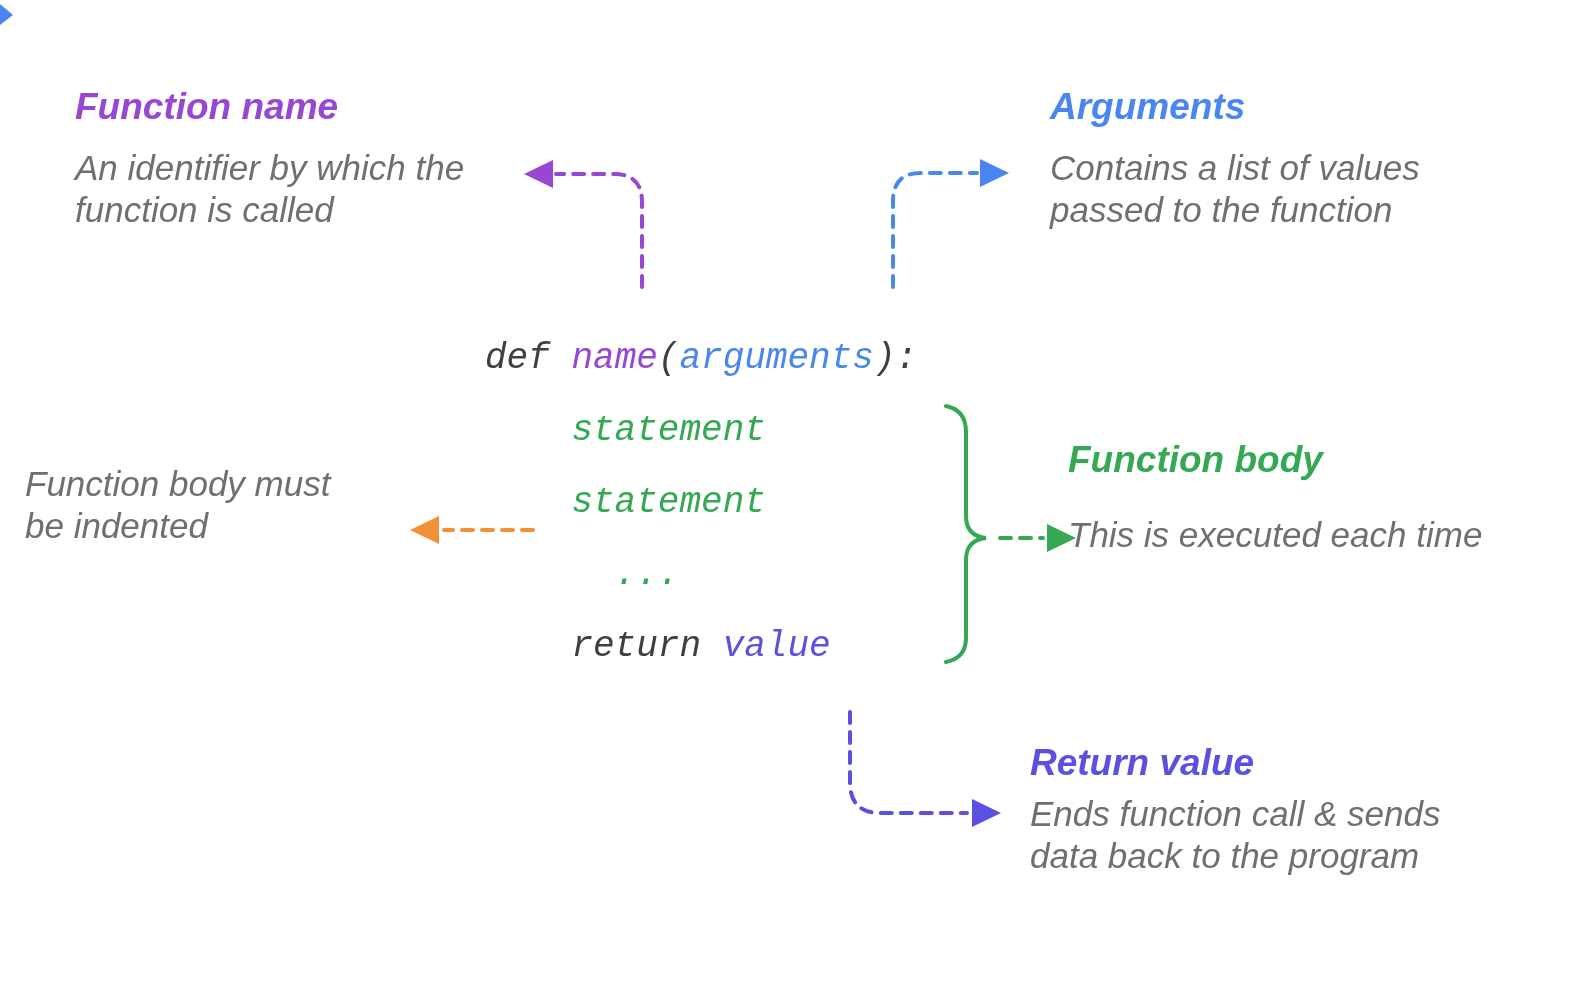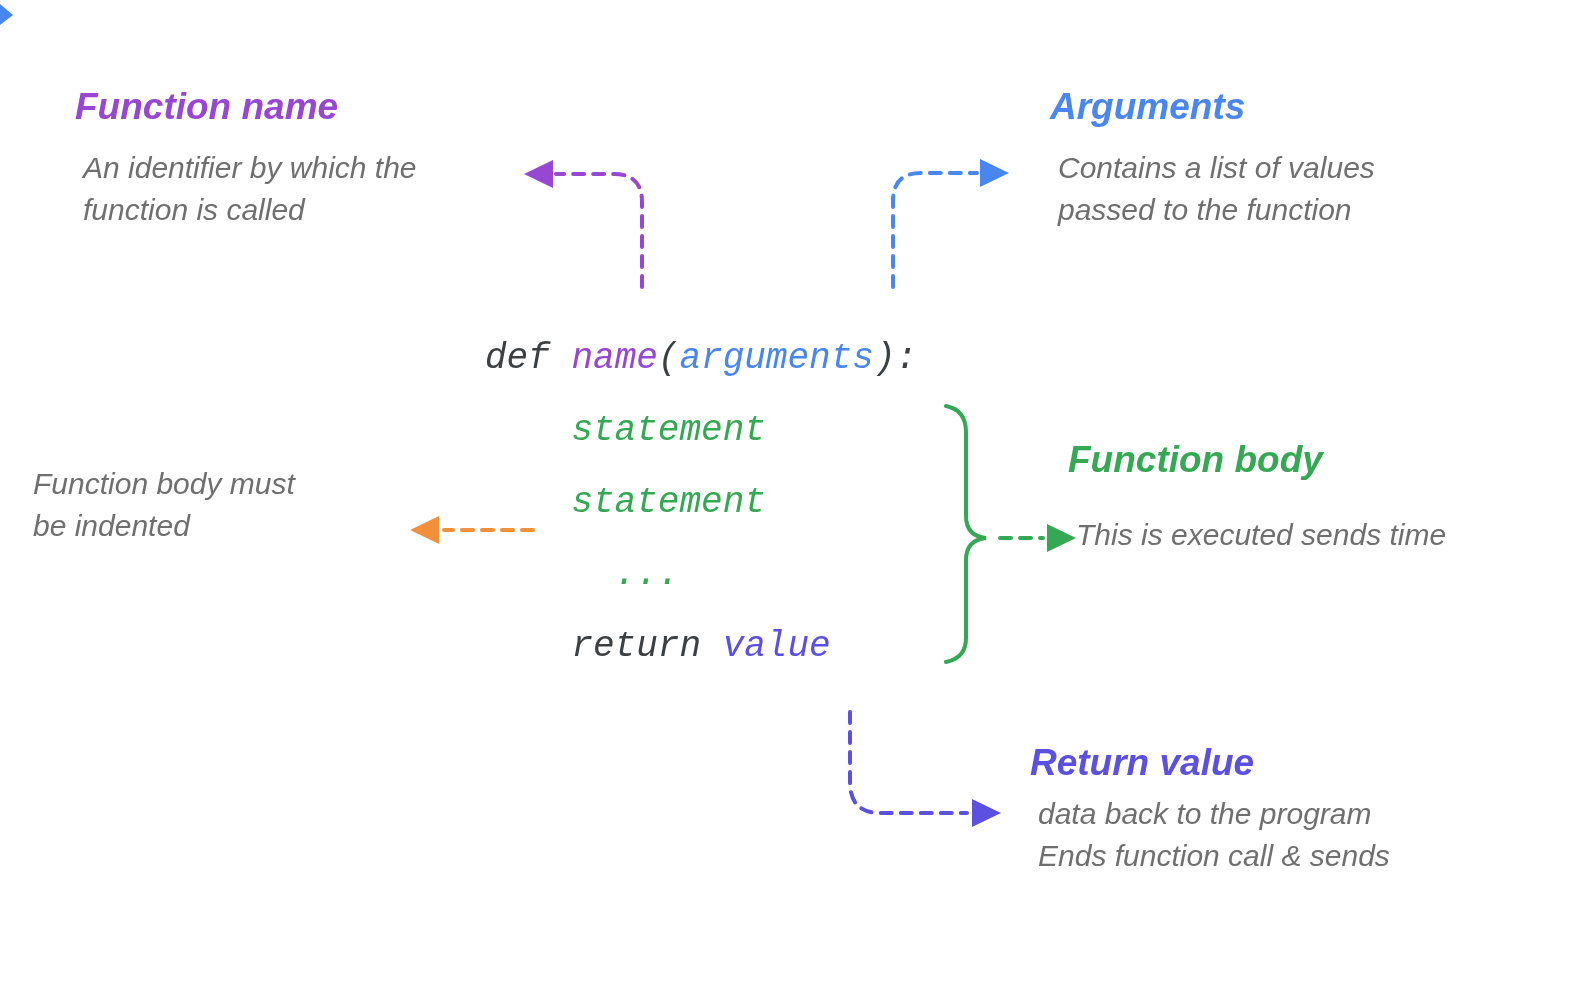--- a/index.html
+++ b/index.html
@@ -9,21 +9,21 @@
     background:#ffffff;
     overflow:hidden;
     font-family:"Liberation Sans",sans-serif;
   }
   .callout{position:absolute;}
   .callout .heading{
     font-size:37px;font-weight:bold;font-style:italic;
     letter-spacing:0px;line-height:44px;
   }
   .callout .desc{
-    font-size:30px;font-style:italic;color:#6f6f6f;line-height:42px;margin-left:8px;
+    font-size:35px;font-style:italic;color:#6f6f6f;line-height:42px;
   }
   .gap18{height:18px;} .gap30{height:30px;} .gap32{height:32px;} .gap8{height:8px;}
   .code{
     position:absolute;left:485px;top:323px;
     font-family:Liberation Mono, monospace;
     font-style:italic;
     font-size:36px;line-height:72px;
     white-space:pre;
   }
   .code-line{white-space:pre;}
@@ -72,25 +72,25 @@
 
   <div class="callout" style="left:25px;top:433px;width:365px;">
     <div class="gap30"></div>
     <div class="desc">Function body must</div>
     <div class="desc">be indented</div>
   </div>
 
   <div class="callout" style="left:1068px;top:438px;width:445px;">
     <div class="heading" style="color: rgb(52, 168, 83);">Function body</div>
     <div class="gap32"></div>
-    <div class="desc">This is executed sends time</div>
+    <div class="desc">This is executed each time</div>
   </div>
 
   <div class="callout" style="left:1030px;top:741px;width:440px;">
     <div class="heading" style="color: rgb(91, 80, 224);">Return value</div>
     <div class="gap8"></div>
+    <div class="desc">Ends function call &amp; sends</div>
     <div class="desc">data back to the program</div>
-    <div class="desc">Ends function call &amp; sends</div>
   </div>
 
   <div class="code"><div class="code-line"><span style="color: rgb(60, 64, 67);">def </span><span style="color: rgb(151, 71, 209);">name</span><span style="color: rgb(60, 64, 67);">(</span><span style="color: rgb(74, 134, 240);">arguments</span><span style="color: rgb(60, 64, 67);">):</span></div><div class="code-line"><span style="color: rgb(52, 168, 83);">    statement</span></div><div class="code-line"><span style="color: rgb(52, 168, 83);">    statement</span></div><div class="code-line"><span style="color: rgb(52, 168, 83);">      ...</span></div><div class="code-line"><span style="color: rgb(60, 64, 67);">    return </span><span style="color: rgb(91, 80, 224);">value</span></div></div>
 
 </div>
 
 </body></html>

